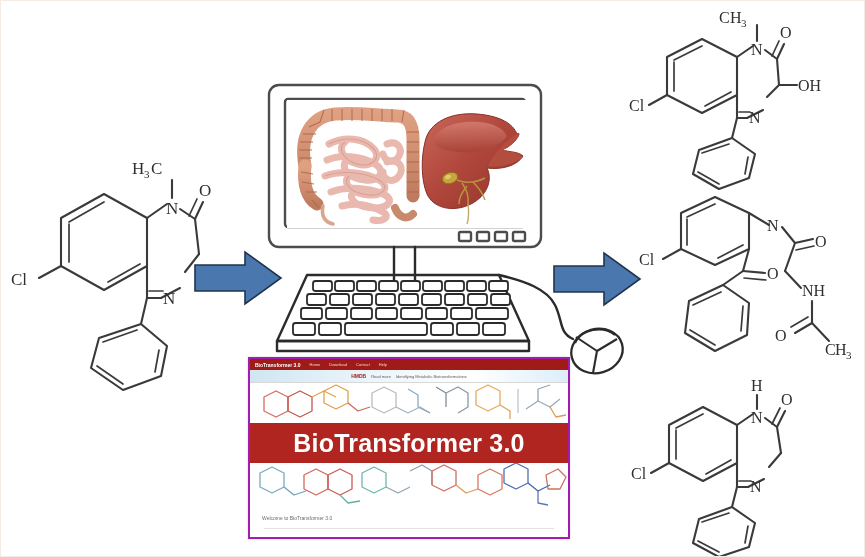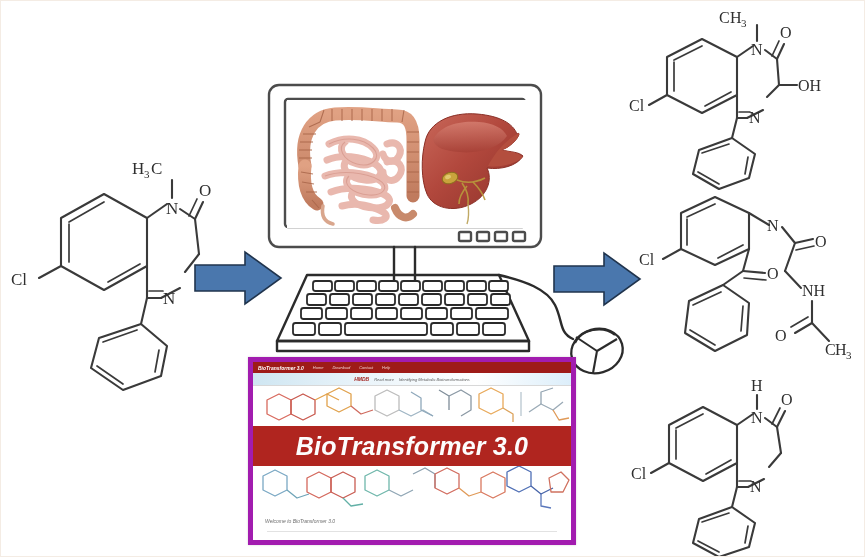--- a/index.html
+++ b/index.html
@@ -11,21 +11,21 @@
   svg{display:block;overflow:visible;}
   .chem-line{stroke:#3a3a3a;stroke-width:2.1;fill:none;stroke-linecap:round;stroke-linejoin:round;}
   .chem-line-thin{stroke:#3a3a3a;stroke-width:1.7;fill:none;stroke-linecap:round;stroke-linejoin:round;}
   .chem-lbl{font-family:"Liberation Serif",serif;fill:#2f2f2f;font-size:17px;}
   .chem-lbl-sm{font-family:"Liberation Serif",serif;fill:#2f2f2f;font-size:16px;}
   .chem-sub{font-family:"Liberation Serif",serif;fill:#2f2f2f;font-size:11px;}
   .dev-line{stroke:#4c4c4c;stroke-width:2.4;fill:none;stroke-linejoin:round;stroke-linecap:round;}
   .dev-line-d{stroke:#2b2b2b;stroke-width:2.4;fill:none;stroke-linejoin:round;stroke-linecap:round;}
   .key{fill:#ffffff;stroke:#2b2b2b;stroke-width:1.8;}
   .arrow-body{fill:#4a77ad;stroke:#20344d;stroke-width:1.6;}
-  #bt-page{background:#ffffff;border:5px solid #a21caf;box-shadow:0 0 2px rgba(0,0,0,.18);font-style:italic;}
+  #bt-page{background:#ffffff;border:2px solid #a21caf;box-shadow:0 0 2px rgba(0,0,0,.18);}
   .bt-nav{background:#9e1b18;height:11px;display:flex;align-items:center;padding:0 5px;gap:9px;}
   .bt-brand{color:#ffffff;font-size:5px;font-weight:bold;white-space:nowrap;}
   .bt-navitem{color:#f0cfcf;font-size:4px;white-space:nowrap;}
   .bt-sub{height:12px;background:linear-gradient(90deg,#cfe6f2 0%,#eaf4fa 35%,#ffffff 70%,#dceefa 100%);
           display:flex;align-items:center;justify-content:center;gap:5px;border-bottom:1px solid #d8d8d8;}
   .bt-sub-txt{font-size:4px;color:#5c5c5c;white-space:nowrap;}
   .bt-sub-red{font-size:5px;color:#a32420;font-weight:bold;}
   .bt-band{background:#b0251f;height:40px;display:flex;align-items:center;justify-content:center;}
   .bt-band-txt{color:#fdfdfd;font-size:25px;font-weight:bold;letter-spacing:.2px;
                font-family:"Liberation Sans",sans-serif;}

